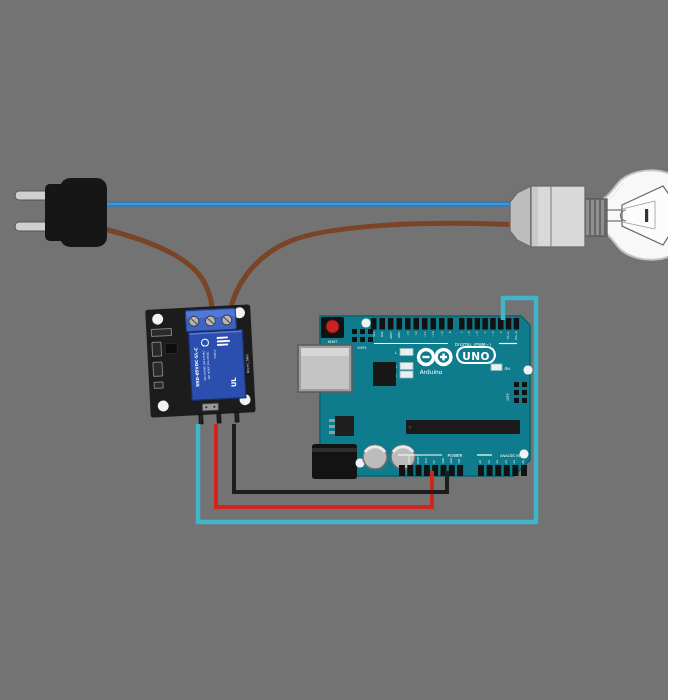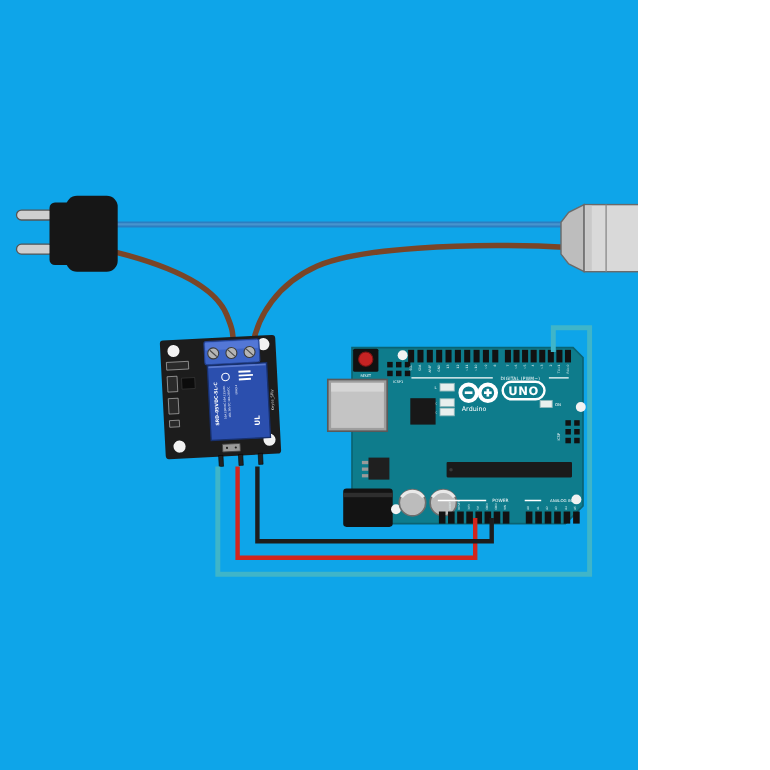--- a/index.html
+++ b/index.html
@@ -1,16 +1,16 @@
 <!DOCTYPE html>
 <html style="--c-arduino-board: #0e7c8c; --c-arduino-edge: #0a6372; --c-relay-pcb: #1c1c1c; --c-relay-body: #2b4fae; --c-terminal-block: #3c63c6; --c-wire-blue: #2b7ec2; --c-wire-brown: #7a4527; --c-wire-cyan: #3fb5c9; --c-wire-red: #d2251d; --c-wire-black: #1d1d1d; --c-plug-body: #161616; --c-reset-button: #c62323;"><head>
 <meta charset="utf-8">
 <style>
   html,body{margin:0;padding:0;background:#fff;}
-  #stage{position:relative;width:580px;height:700px;background:#0ea5e9;overflow:hidden;
+  #stage{position:relative;width:668px;height:700px;background:#737373;overflow:hidden;
          font-family:"DejaVu Sans", sans-serif;}
   #stage svg{position:absolute;left:0;top:0;}
   .layer{position:absolute;}
   svg text{font-family:"DejaVu Sans", sans-serif;fill:#ffffff;}
   .t-reset{font-size:3px;text-anchor:middle;}
   .t-icsp{font-size:3.2px;text-anchor:middle;}
   .t-led{font-size:3.6px;text-anchor:end;}
   .t-on{font-size:3.6px;text-anchor:start;}
   .t-digital{font-size:4px;text-anchor:middle;letter-spacing:.2px;}
   .t-power{font-size:4px;text-anchor:middle;}

